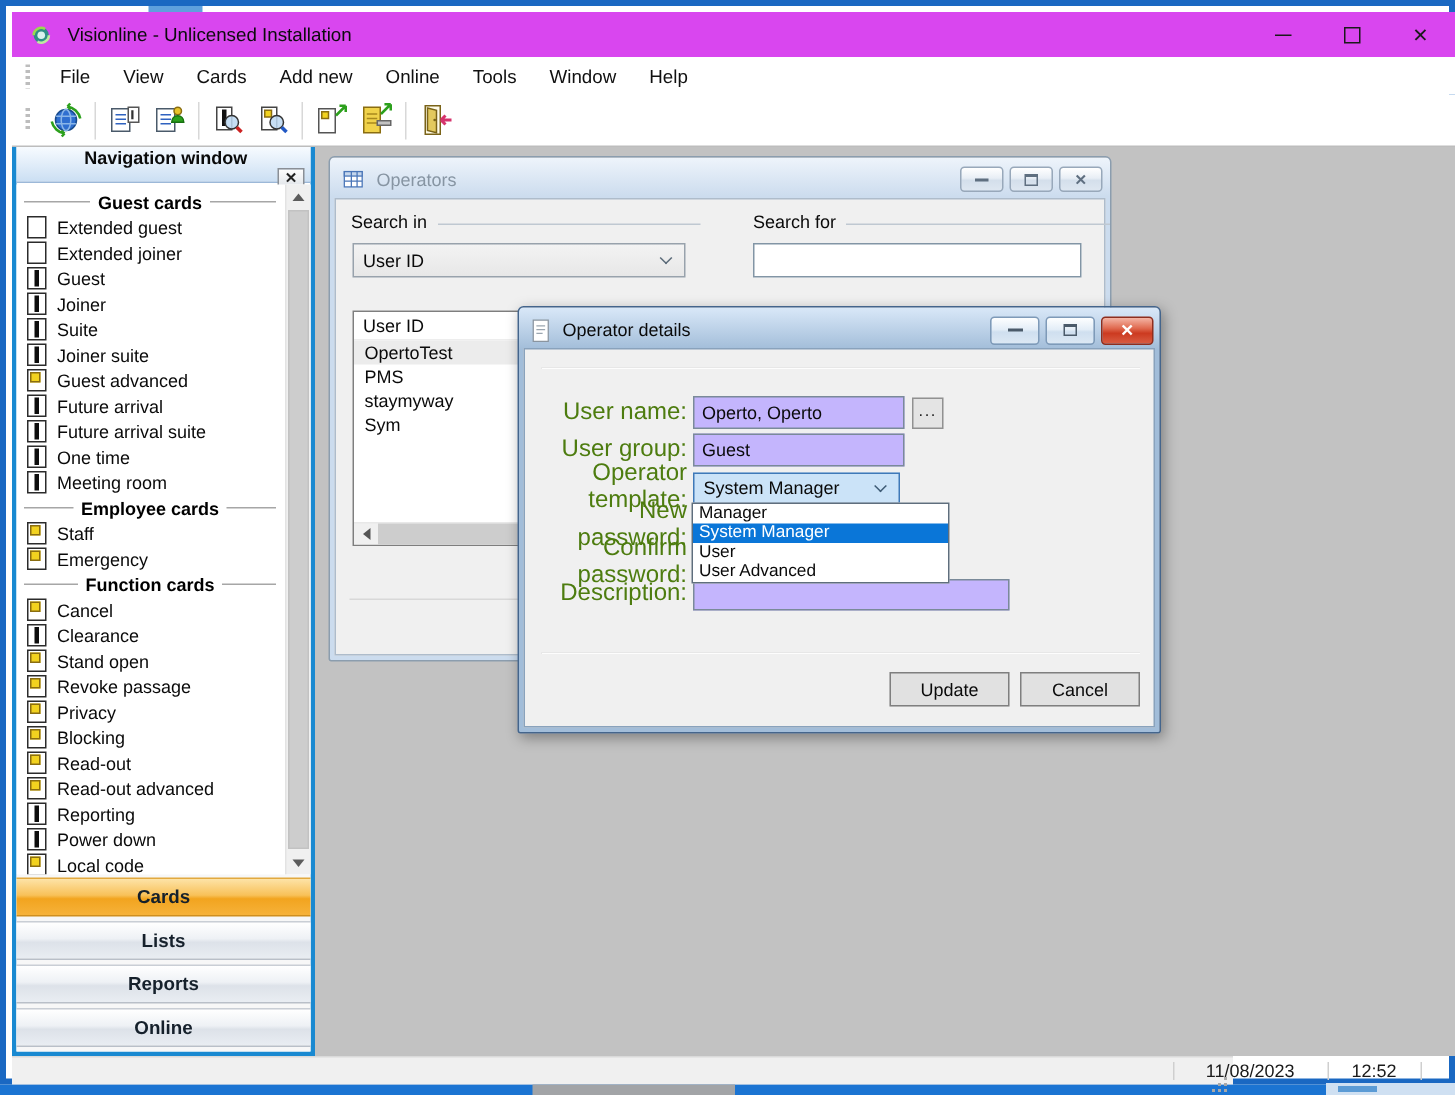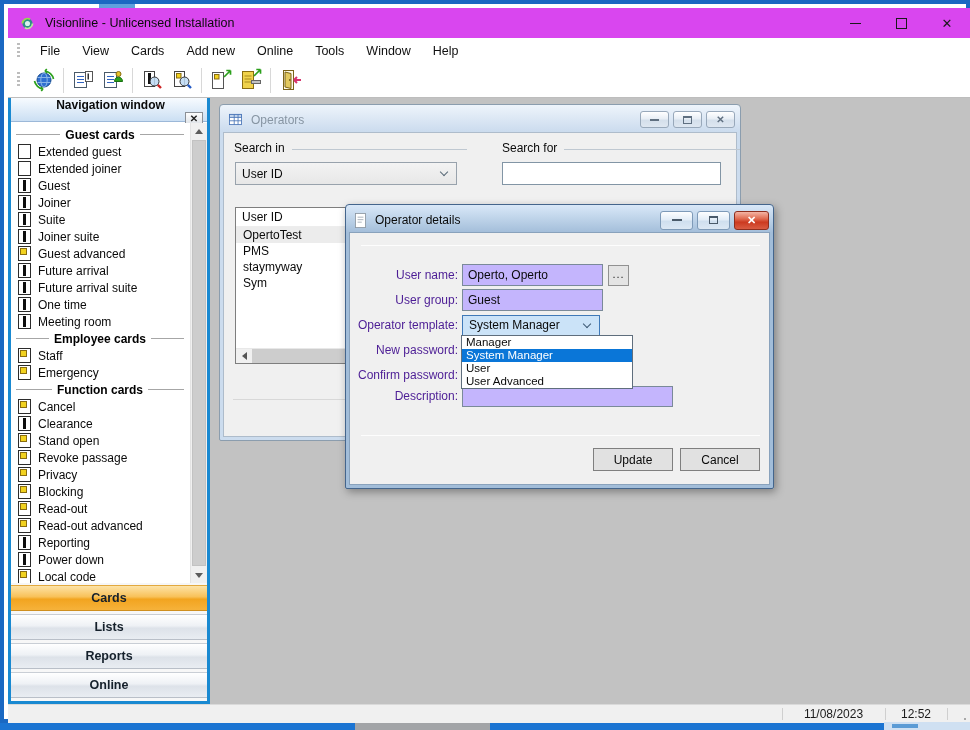--- a/index.html
+++ b/index.html
@@ -131,41 +131,41 @@
   .db-min { width:10px; height:2px; background:#4a5a6a; }
   .db-max { width:9px; height:8px; border:1px solid #4a5a6a; border-top-width:2px; }
   .db-x { font-size:11px; }
   .dlg-client { position:absolute; left:3px; right:3px; top:27px; bottom:3px; background:#f0f0f0;
                 border:1px solid #89a2bc; }
   .hsep { position:absolute; left:11px; width:399px; height:1px; background:#b2b2b2;
           border-bottom:1px solid #fdfdfd; }
   .hsep.top { top:12px; } .hsep.bottom { top:202px; }
   .frow { position:absolute; left:0; height:22px; display:flex; align-items:center; }
   .r1{top:31px;} .r2{top:56px;} .r3{top:81px;} .r4{top:106px;} .r5{top:131px;} .r6{top:152px;}
-  .flabel { position:absolute; left:0; width:108px; text-align:right; font-size:12px; color:#4c1d95; }
+  .flabel { position:absolute; left:0; width:108px; text-align:right; font-size:16px; color:#4d7c0f; }
   .dfield { position:absolute; left:112px; width:141px; height:22px; background:#c4b5fd;
             border:1px solid #7a8a99; font:12px "Liberation Sans",sans-serif; padding-left:5px; color:#0a0a0a; }
   .browse { position:absolute; left:258px; top:1px; width:21px; height:21px; background:#e4e4e4;
             border:1px solid #919191; font-size:11px; letter-spacing:1px; color:#222;
             display:flex; align-items:flex-end; justify-content:center; padding-bottom:5px; }
   .dcombo { position:absolute; left:112px; width:138px; height:21px;
             background:#cbe3f8; border:1px solid #3f79b8; }
   .dcombo .chev { border-color:#3d5a74; }
   .ddesc { width:211px; height:21px; }
   .dropdown { position:absolute; left:111px; top:102px; width:172px; background:#fff;
               border:1px solid #5f6e7d; z-index:6; }
   .dd-item { height:13px; line-height:13px; font-size:11.5px; padding-left:4px; color:#0a0a0a; }
   .dd-item[data-selected="true"] { background:#0a76d8; color:#fff; }
   .btn { position:absolute; top:215px; width:80px; height:23px; background:#e1e1e1;
          border:1px solid #7f7f7f; font:12px "Liberation Sans",sans-serif; color:#0a0a0a;
          display:flex; align-items:center; justify-content:center; }
   .btn.update { left:243px; } .btn.cancel { left:330px; }
 
   
-  .statusbar { position:absolute; left:4px; top:700px; width:962px; height:19px; background:#f0f0f0;
+  .statusbar { position:absolute; left:4px; top:700px; width:814px; height:19px; background:#f0f0f0;
                border-top:1px solid #dadada; font-size:12px; color:#1a1a1a; }
   .sb-div { position:absolute; top:3px; bottom:3px; width:1px; background:#cfcfcf; }
   .sb-date { position:absolute; left:775px; width:101px; text-align:center; top:2px; }
   .sb-time { position:absolute; left:878px; width:60px; text-align:center; top:2px; }
   .sb-grip { position:absolute; right:4px; bottom:3px; width:2px; height:2px; background:#a8a8a8;
              box-shadow:-4px 4px 0 #a8a8a8, 0 4px 0 #a8a8a8, -8px 8px 0 #a8a8a8, -4px 8px 0 #a8a8a8, 0 8px 0 #a8a8a8; }
 
   
   .sliver-gray { position:absolute; left:355px; top:723px; width:135px; height:7px; background:#a2a4a7; }
   .sliver-light { position:absolute; left:884px; top:722px; width:86px; height:8px; background:#cfe0f2; }

